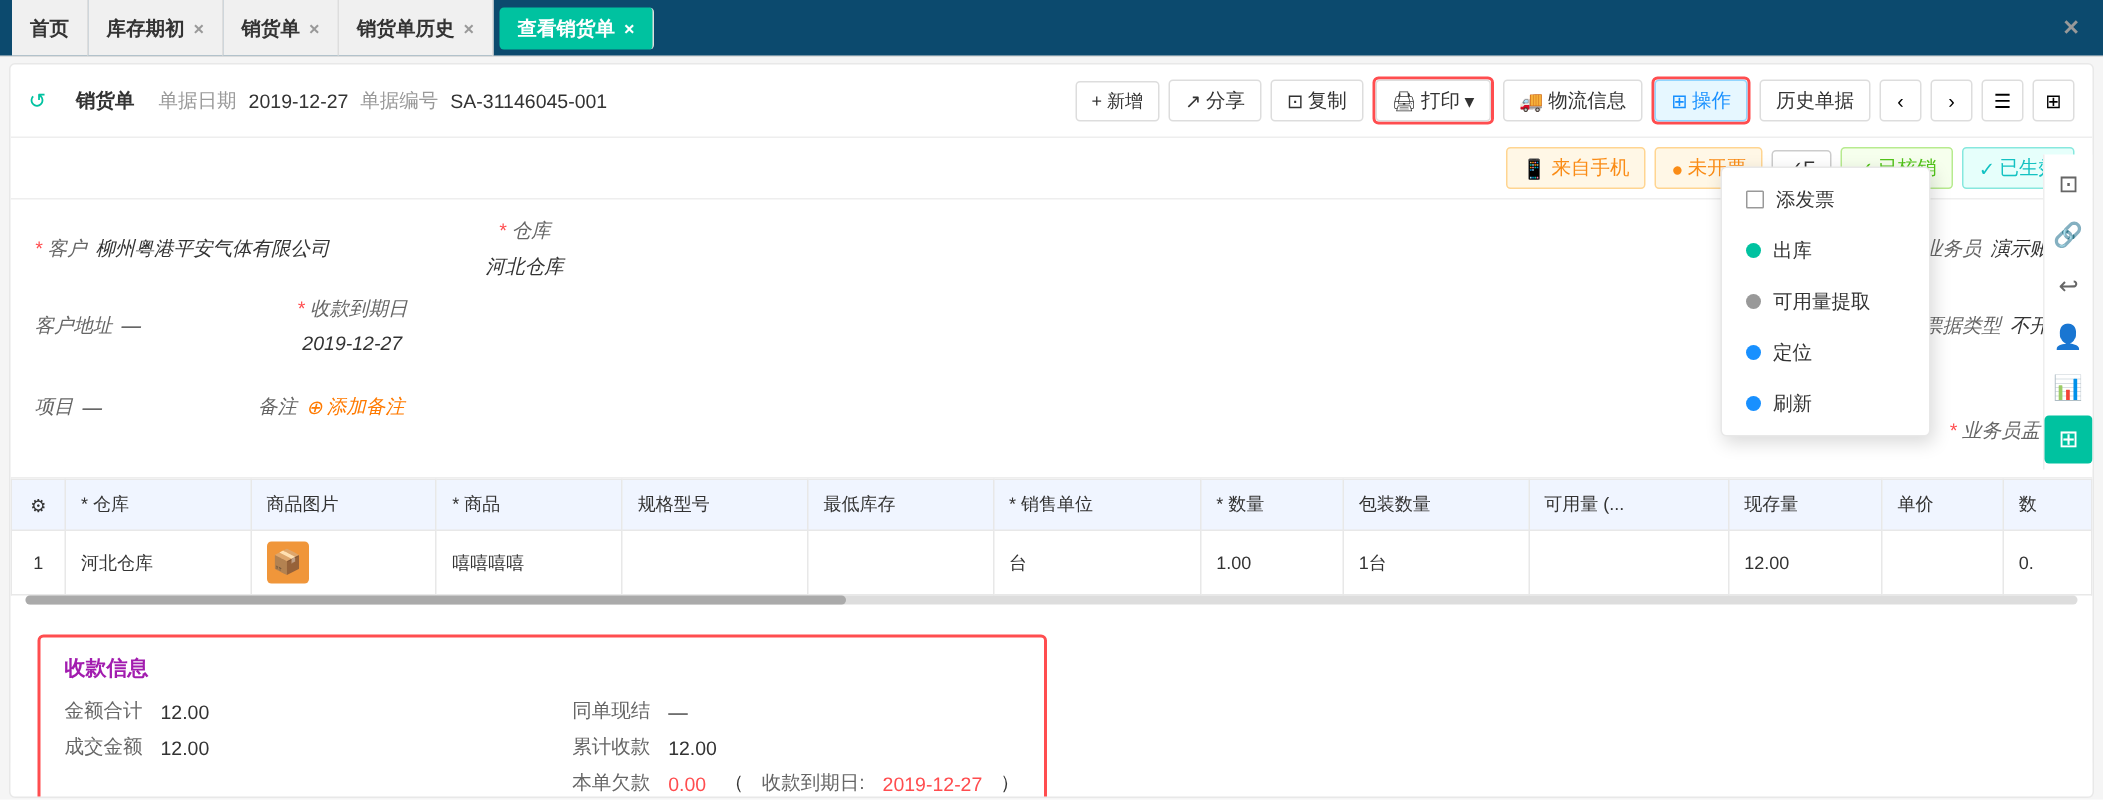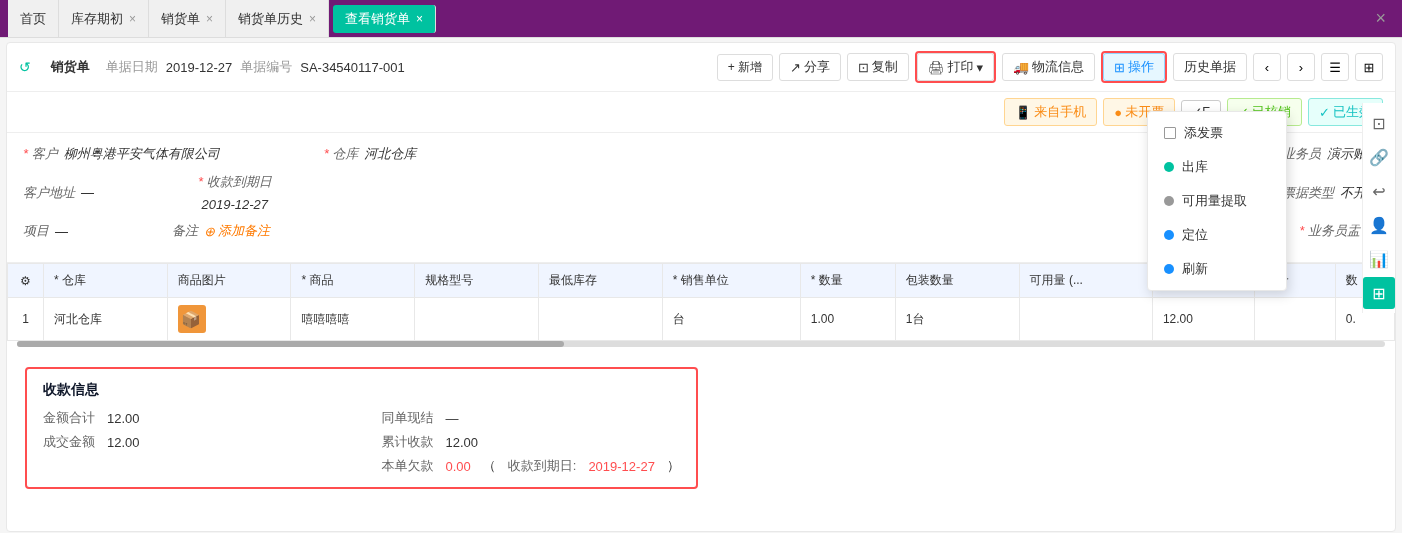--- a/index.html
+++ b/index.html
@@ -1,21 +1,21 @@
 <!DOCTYPE html>
 <html><head>
   <meta charset="utf-8">
   <style>
     * { box-sizing: border-box; margin: 0; padding: 0; font-family: 'Microsoft YaHei', Arial, sans-serif; font-size: 13px; }
     body { background: #f5f5f5; overflow: hidden; }
 
     
     .tab-bar {
-      display: flex; align-items: center; background: #701a75; border-bottom: 1px solid #ddd;
-      padding: 0 8px; height: 38px; position: relative;
+      display: flex; align-items: center; background: #0c4a6e; border-bottom: 1px solid #ddd;
+      padding: 0 8px; height: 38px; position: relative; font-weight: bold;
     }
     .tab {
       display: flex; align-items: center; padding: 0 12px; height: 100%; cursor: pointer;
       font-size: 13px; color: #333; border-right: 1px solid #ddd; background: #f0f0f0;
       white-space: nowrap;
     }
     .tab .close-btn { margin-left: 6px; color: #999; font-size: 12px; cursor: pointer; }
     .tab.highlight { background: #00c2a0; color: #fff; border-radius: 3px; margin: 0 4px; height: 28px; align-self: center; }
     .tab.highlight .close-btn { color: #fff; }
     .global-close { margin-left: auto; font-size: 18px; color: #999; cursor: pointer; padding: 0 8px; }
@@ -54,21 +54,21 @@
     .table-wrapper { overflow-x: auto; margin: 0 0 0 0; }
     table { width: 100%; border-collapse: collapse; }
     thead tr { background: #f0f5ff; }
     th { padding: 8px 10px; border: 1px solid #e8e8e8; color: #333; font-weight: normal; text-align: left; white-space: nowrap; font-size: 12px; }
     th.gear-col { width: 36px; text-align: center; }
     td { padding: 7px 10px; border: 1px solid #e8e8e8; font-size: 12px; color: #333; }
     tr.subtotal-row td { background: #fafafa; }
 
     
     .payment-info { border: 2px solid #ff4d4f; border-radius: 4px; margin: 10px; padding: 12px 16px; display: inline-block; min-width: 520px; }
-    .payment-title { font-weight: bold; color: #0f172a; margin-bottom: 10px; font-size: 14px; }
+    .payment-title { font-weight: bold; color: #a21caf; margin-bottom: 10px; font-size: 14px; }
     .payment-grid { display: grid; grid-template-columns: 1fr 1fr; gap: 6px 40px; }
     .payment-row { display: flex; align-items: center; gap: 12px; }
     .pay-label { color: #666; white-space: nowrap; }
     .pay-value { color: #333; }
     .pay-value.red { color: #ff4d4f; }
     .pay-value.date-red { color: #ff4d4f; }
 
     
     .dropdown-overlay {
       position: absolute; top: 68px; right: 108px; background: #fff;
@@ -122,21 +122,21 @@
 
   <div class="main-content" style="position: relative; margin: 4px 6px 0 6px; height: 490px; overflow: hidden;">
 
     <div class="doc-header">
       <span class="doc-icon">↺</span>
       <span class="doc-title">销货单</span>
       <div class="doc-meta">
         <span class="doc-meta-label">单据日期</span>
         <span class="doc-meta-value">2019-12-27</span>
         <span class="doc-meta-label">单据编号</span>
-        <span class="doc-meta-value">SA-34540117-001</span>
+        <span class="doc-meta-value">SA-31146045-001</span>
       </div>
 
       <div class="toolbar">
         <button class="btn">+ 新增</button>
         <button class="btn">
           <span>↗</span>
           <span>分享</span>
         </button>
         <button class="btn">
           <span>⊡</span>
@@ -188,21 +188,21 @@
         <span>已生效</span>
       </button>
     </div>
 
     <div class="form-section">
       <div class="form-row">
         <div class="form-field">
           <span class="field-label required">客户</span>
           <span class="field-value">柳州粤港平安气体有限公司</span>
         </div>
-        <div class="form-field" style="margin-left: 80px;">
+        <div class="form-field" style="margin-left: 80px; flex-direction: column;">
           <span class="field-label required">仓库</span>
           <span class="field-value">河北仓库</span>
         </div>
         <div class="form-field" style="margin-left: auto;">
           <span class="field-label">业务员</span>
           <span class="field-value">演示账号</span>
         </div>
       </div>
       <div class="form-row">
         <div class="form-field">
@@ -223,21 +223,21 @@
           <span class="field-label">项目</span>
           <span class="field-value">—</span>
         </div>
         <div class="form-field" style="margin-left: 80px;">
           <span class="field-label">备注</span>
           <span class="add-note">
             <span>⊕</span>
             <span>添加备注</span>
           </span>
         </div>
-        <div class="form-field" style="margin-left: auto;">
+        <div class="form-field" style="margin-left: auto; margin-top: 32px;">
           <span class="field-label required">业务员盂</span>
           <span class="field-value">—</span>
         </div>
       </div>
     </div>
 
     <div class="table-wrapper">
       <table>
         <thead>
           <tr>

